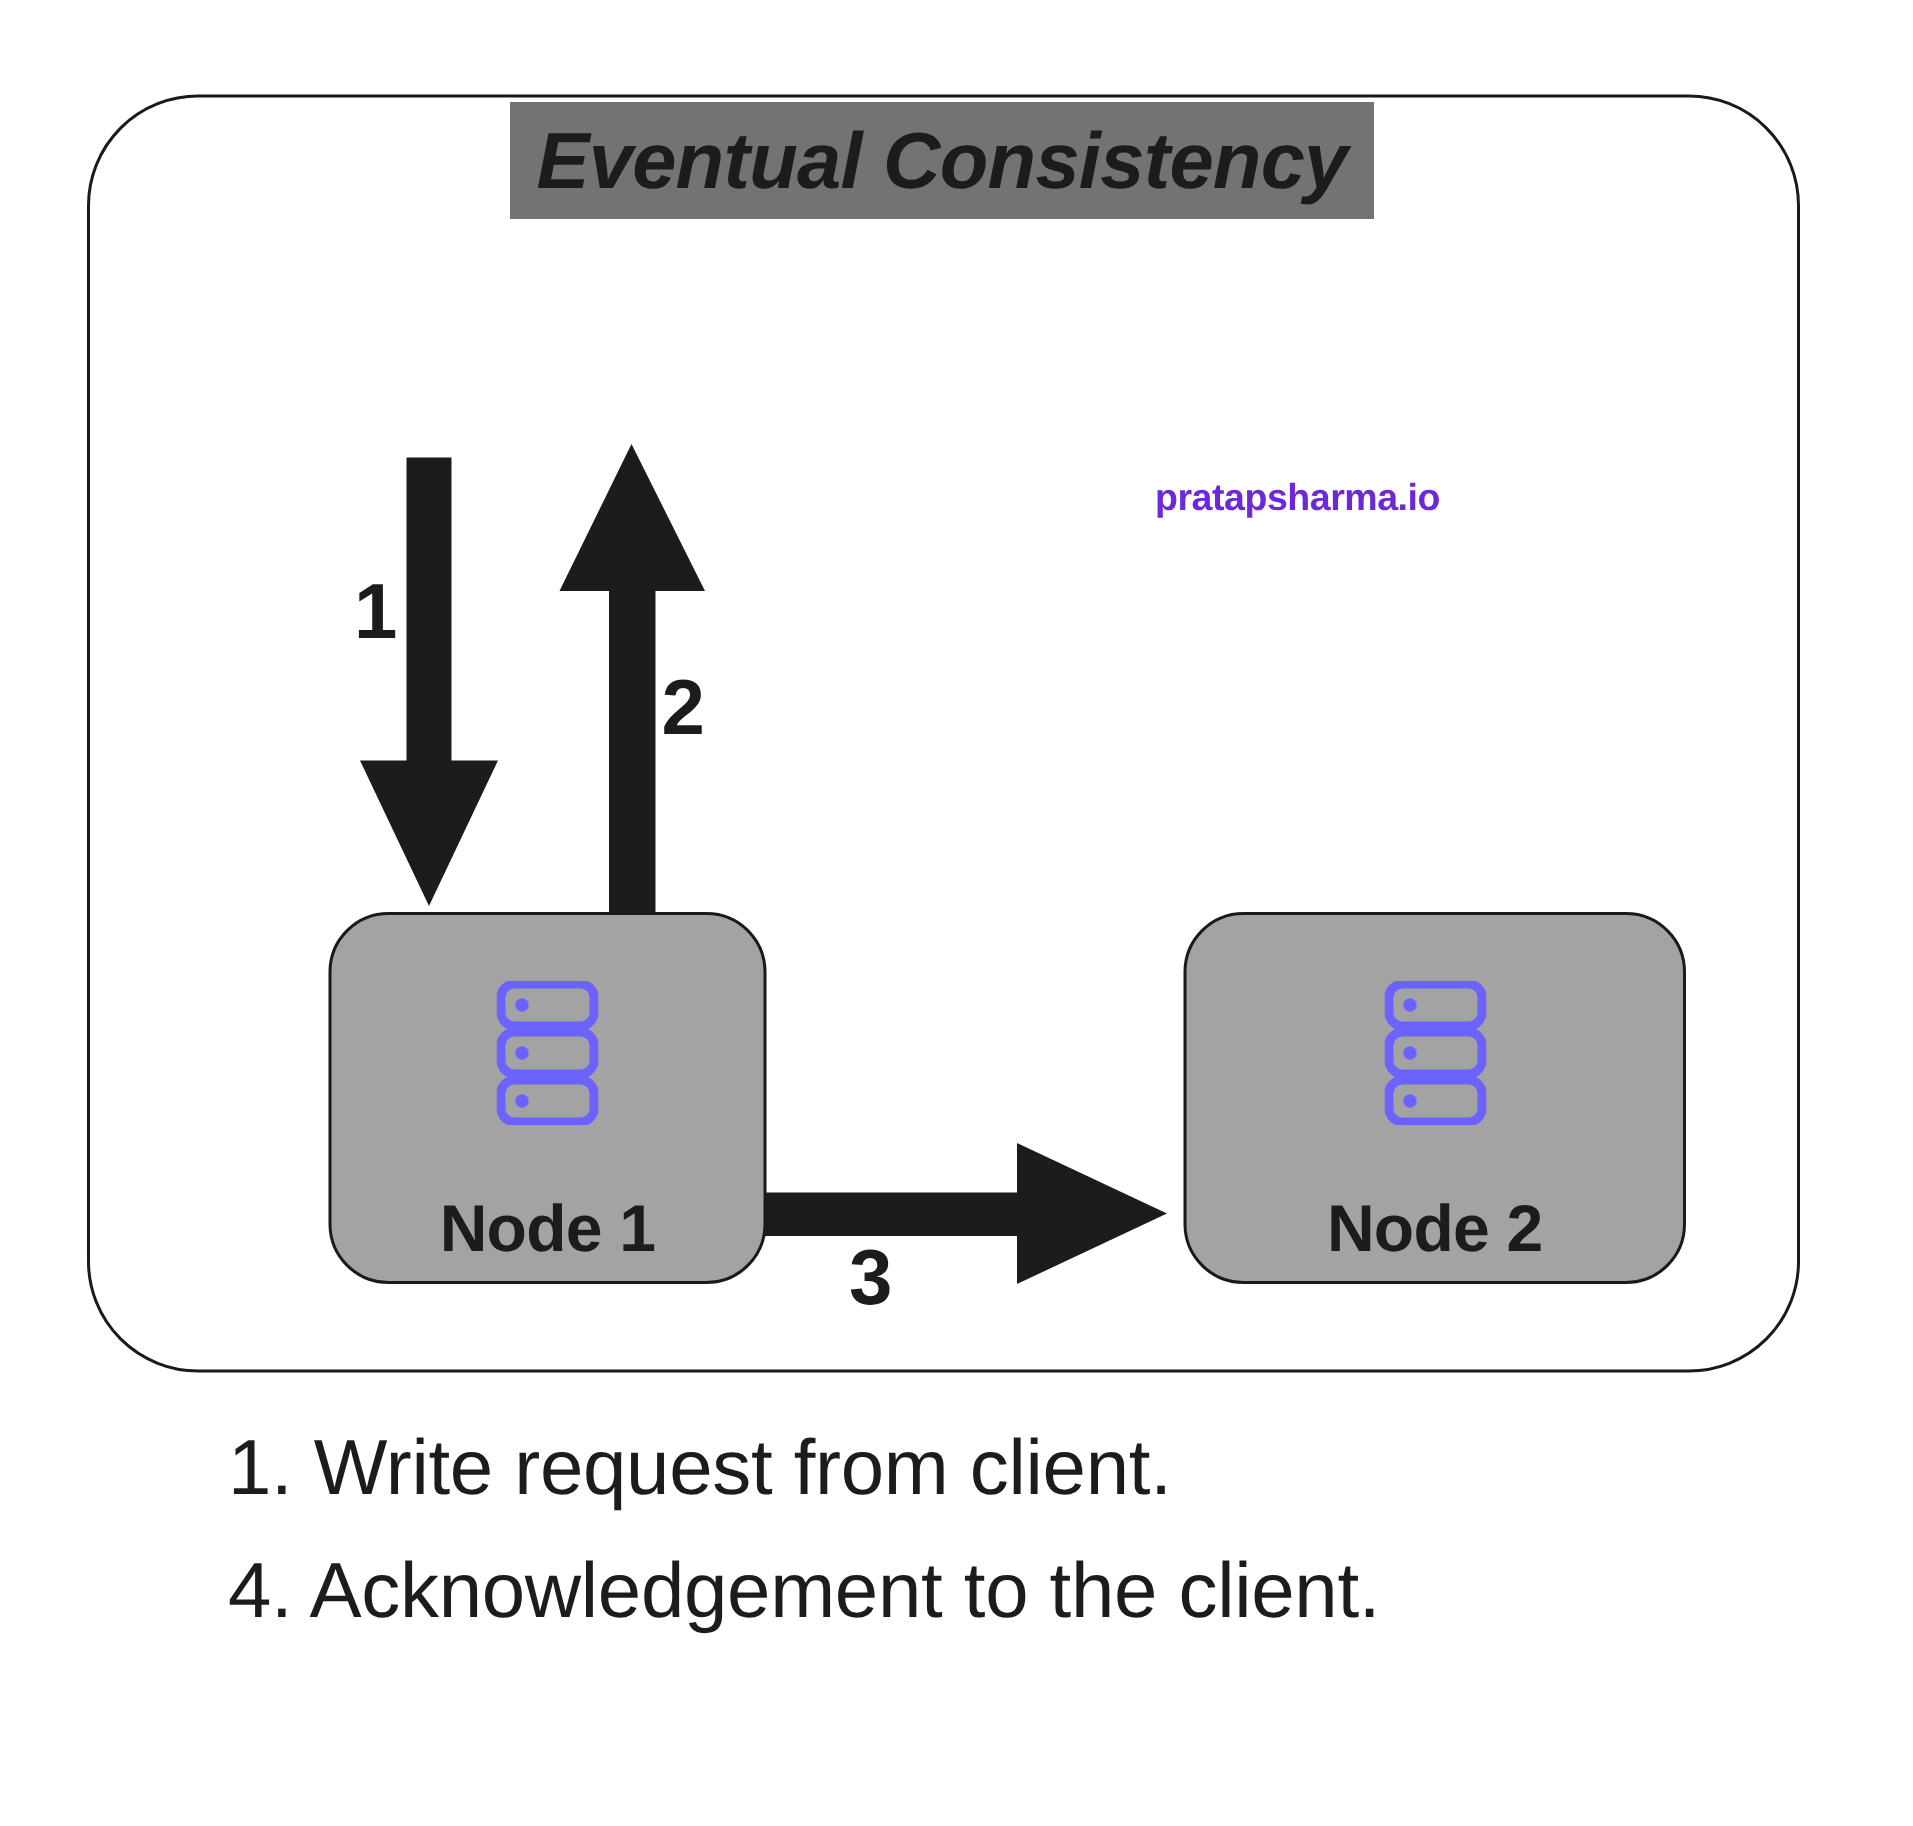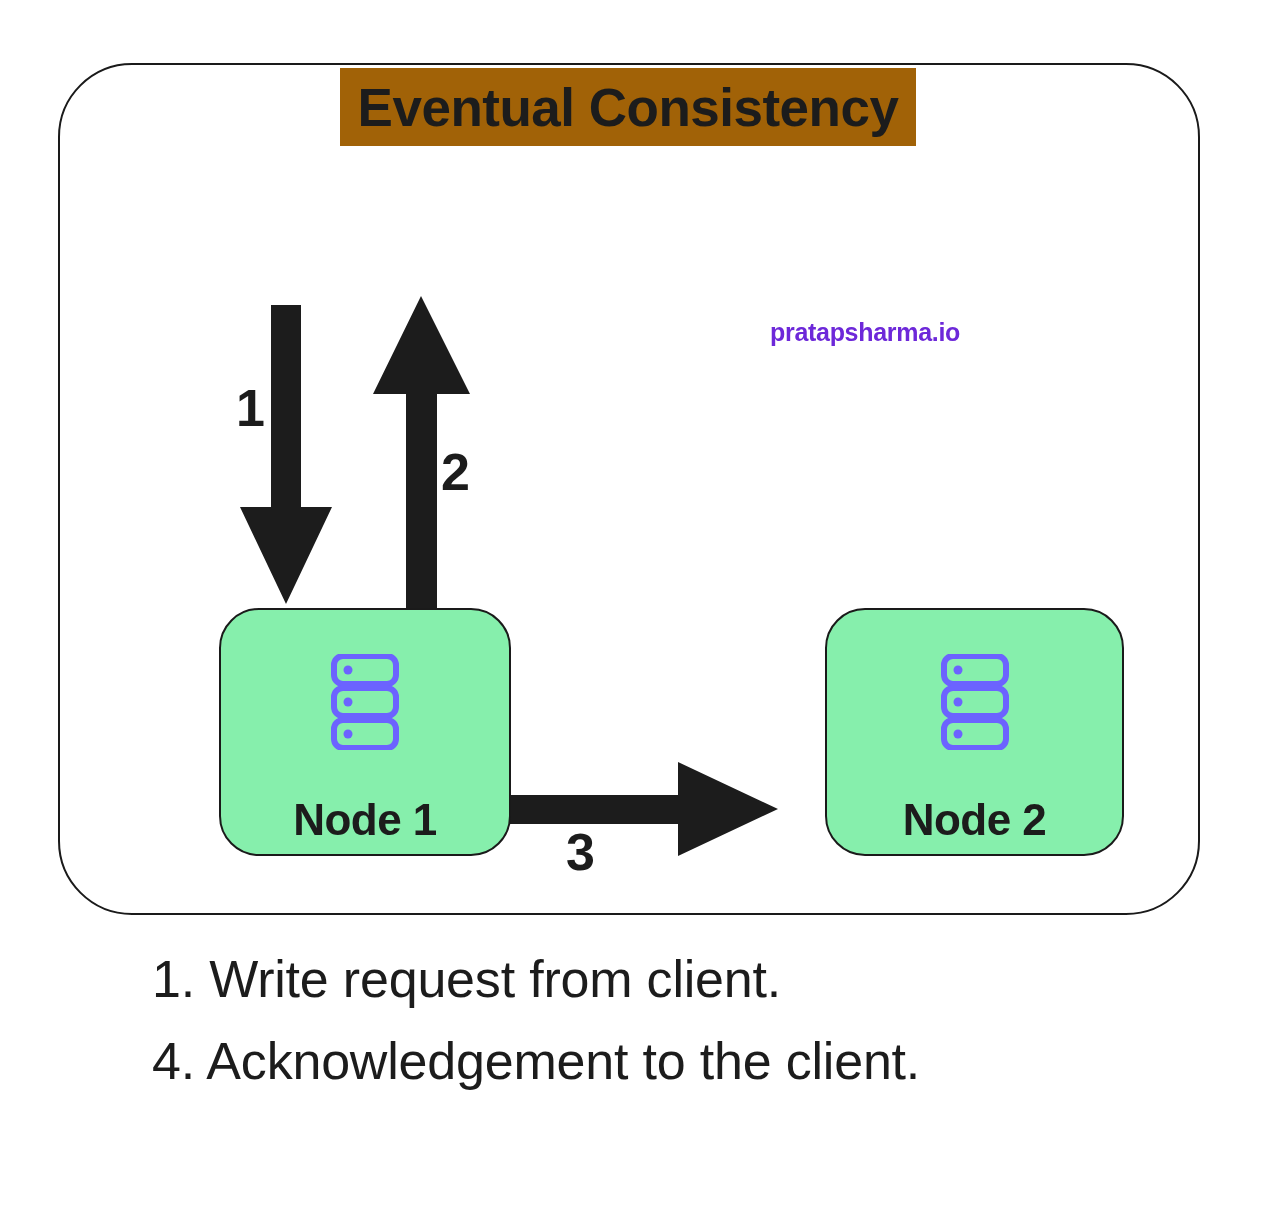--- a/index.html
+++ b/index.html
@@ -29,24 +29,25 @@
     background: #ffffff;
   }
 
   
   .title-wrap {
     position: absolute;
     left: 340px;
     top: 68px;
     width: 576px;
     height: 78px;
-    background: #a16207;
+    background: #737373;
     display: flex;
     align-items: center;
     justify-content: center;
+    font-style: italic;
   }
   .title-text {
     font-size: 53px;
     font-weight: bold;
     letter-spacing: -0.5px;
     color: #1c1c1c;
     line-height: 1;
     white-space: nowrap;
     font-family: "Liberation Sans", sans-serif;
   }
@@ -61,26 +62,26 @@
     color: #6d28d9;
     letter-spacing: -0.3px;
     white-space: nowrap;
   }
 
   
   .node-box {
     position: absolute;
     border: 2px solid #1a1a1a;
     border-radius: 40px;
-    background: #86efac;
+    background: #a3a3a3;
     box-sizing: border-box;
     z-index: 3;
   }
   #node-1 { left: 219px; top: 608px; width: 292px; height: 248px; }
-  #node-2 { left: 789px; top: 608px; width: 299px; height: 248px; margin-left: 36px; }
+  #node-2 { left: 789px; top: 608px; width: 335px; height: 248px; }
 
   .node-icon {
     position: absolute;
     left: 50%;
     transform: translateX(-50%);
     top: 44px;
     width: 68px;
     height: 96px;
   }
   .node-label {

